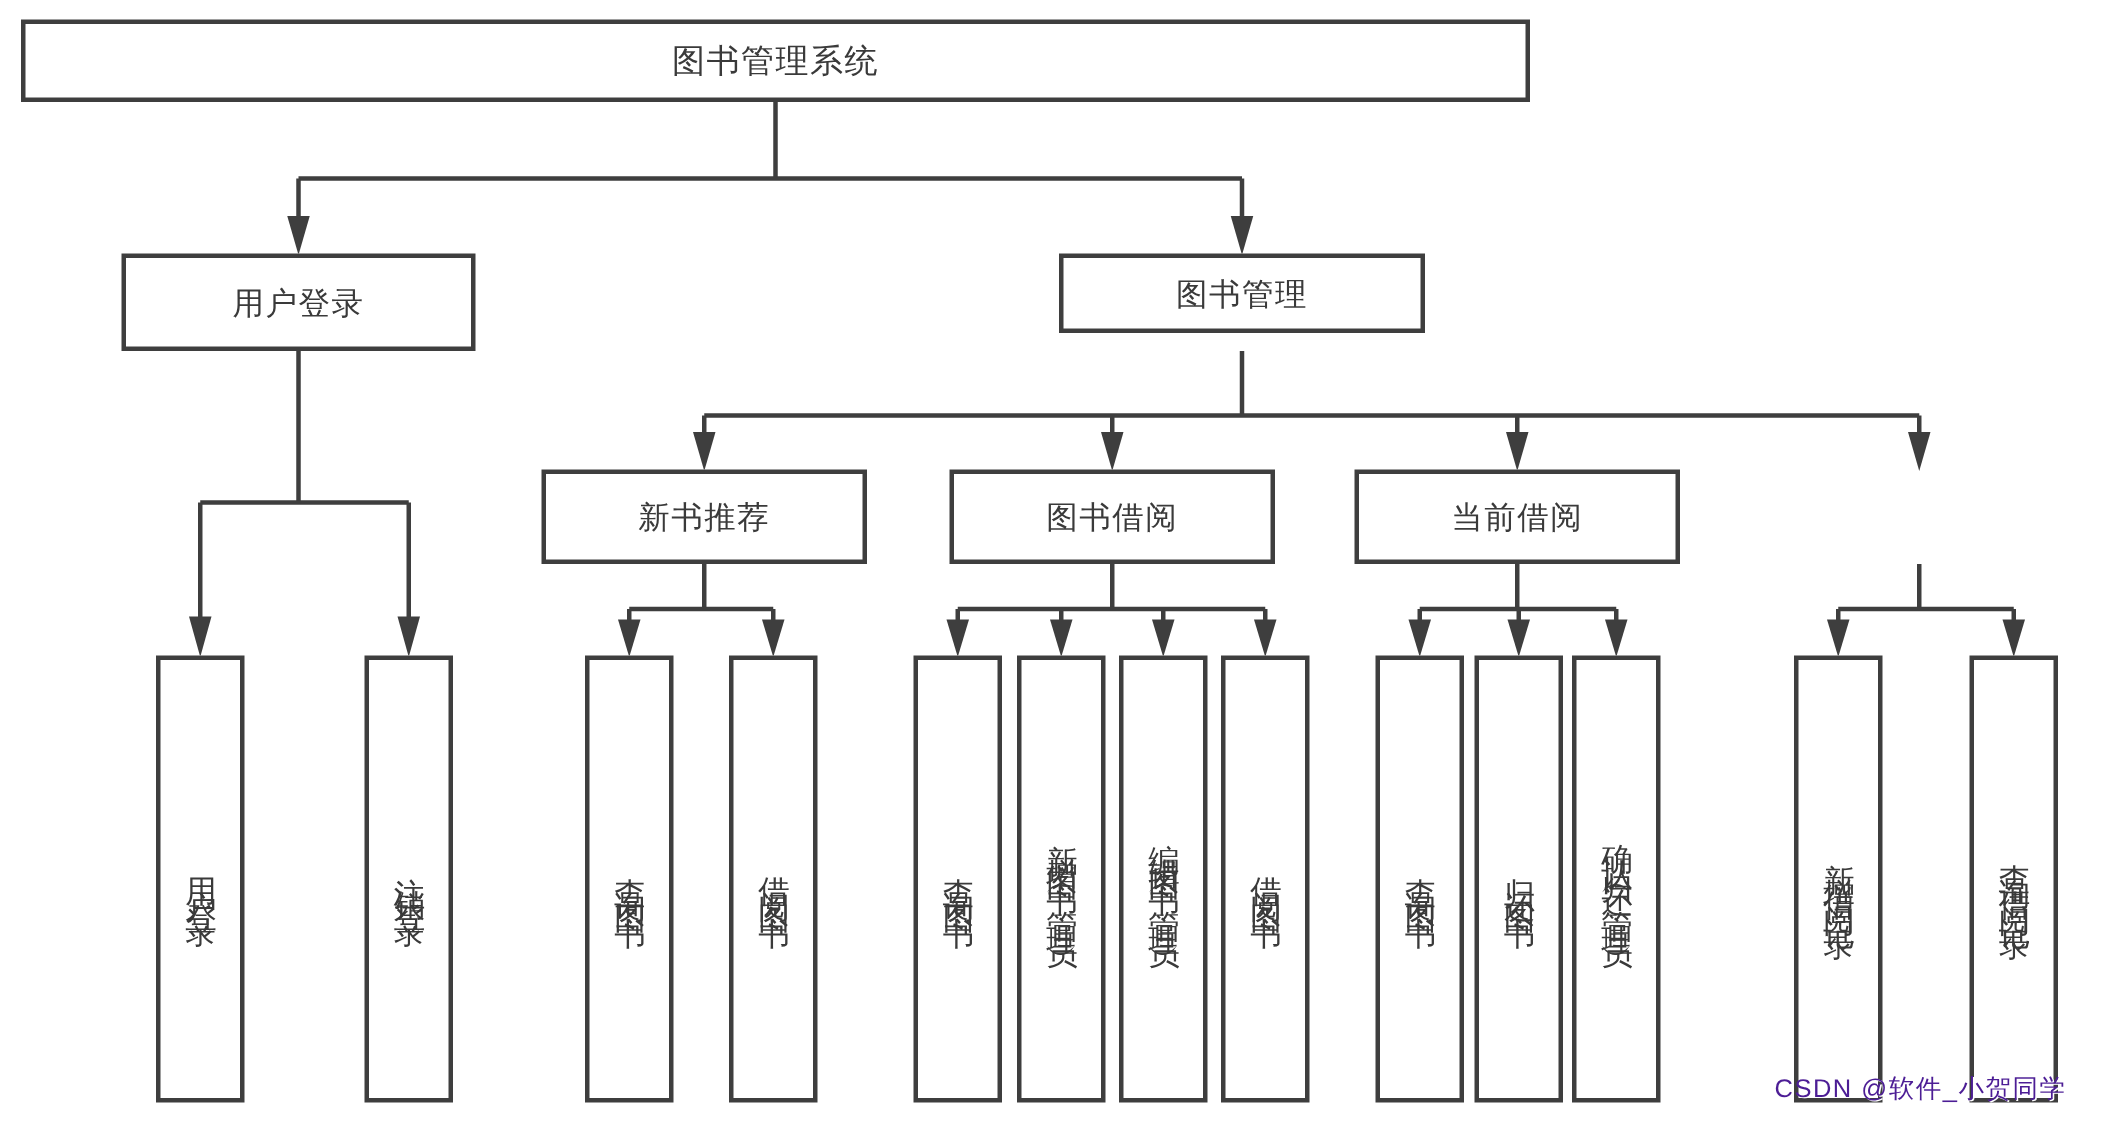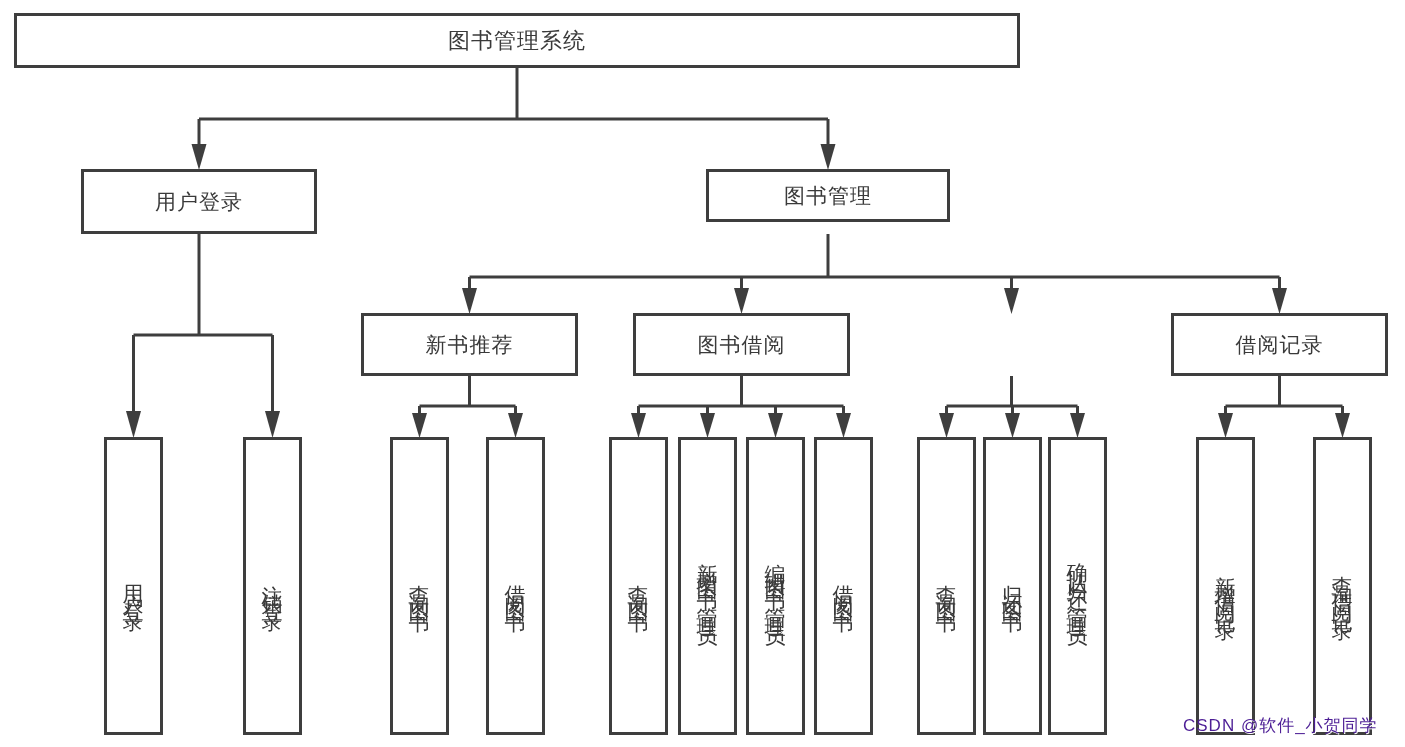--- a/index.html
+++ b/index.html
@@ -117,22 +117,22 @@
   <div class="box h" style="left:706px;top:169px;width:244px;height:53px;">
     <span>图书管理</span>
   </div>
 
   <div class="box h" style="left:361px;top:313px;width:217px;height:63px;">
     <span>新书推荐</span>
   </div>
   <div class="box h" style="left:633px;top:313px;width:217px;height:63px;">
     <span>图书借阅</span>
   </div>
-  <div class="box h" style="left:1171px;top:313px;width:217px;height:63px;">
-    <span>借阅记录</span>
+  <div class="box h" style="left:903px;top:313px;width:217px;height:63px;">
+    <span>当前借阅</span>
   </div>
 
   <div class="box v" style="left:104px;top:437px;width:59px;height:298px;">
     <span>用户登录</span>
   </div>
   <div class="box v" style="left:243px;top:437px;width:59px;height:298px;">
     <span>注销登录</span>
   </div>
 
   <div class="box v" style="left:390px;top:437px;width:59px;height:298px;">

